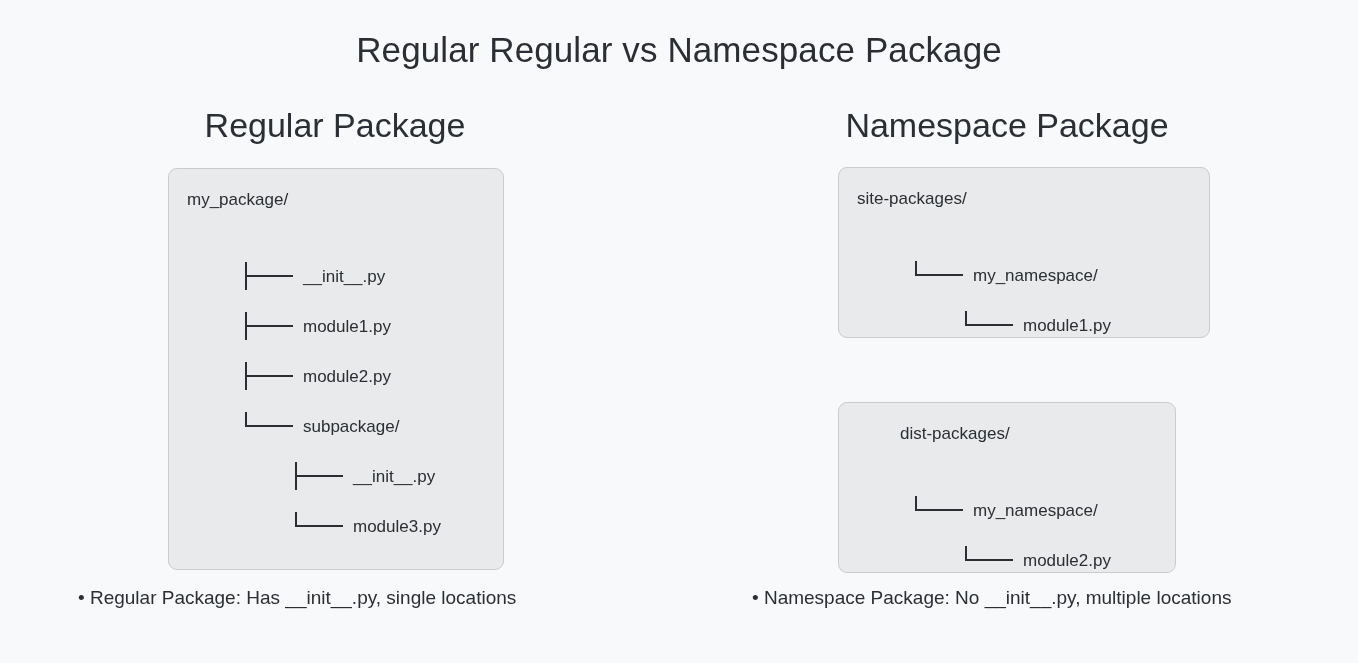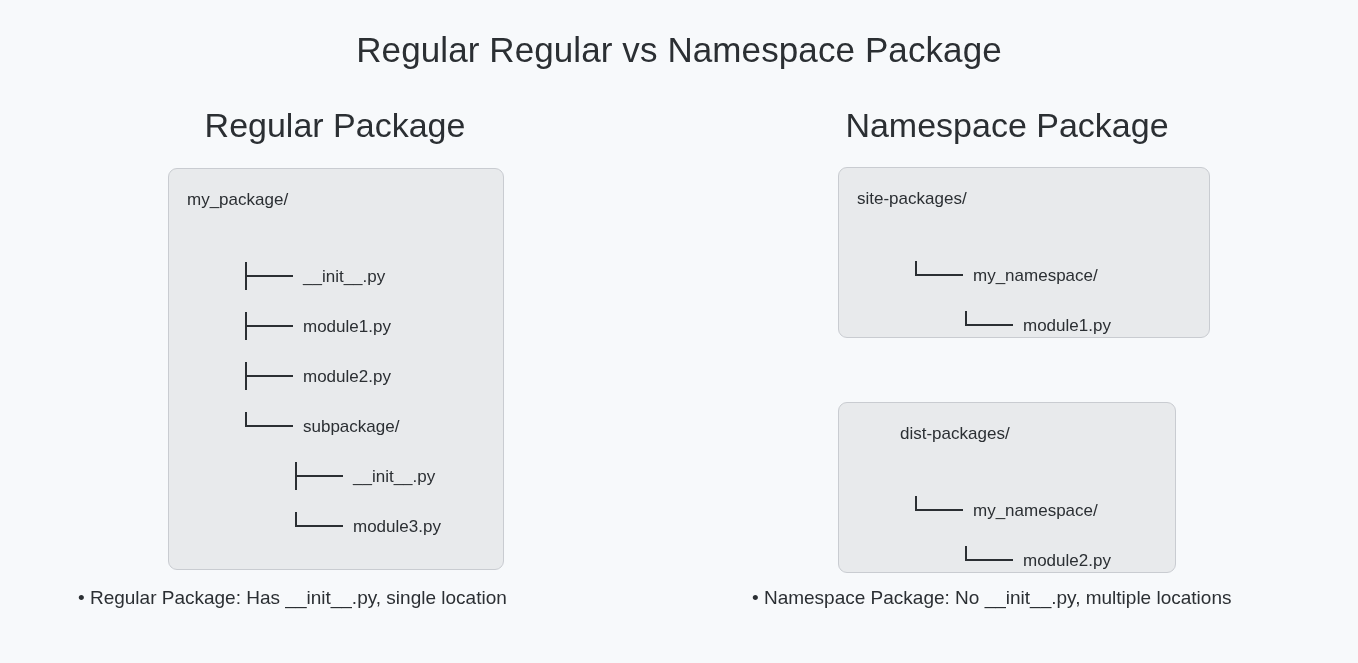--- a/index.html
+++ b/index.html
@@ -210,15 +210,15 @@
         <span class="connector elbow"></span>
         <span>my_namespace/</span>
       </div>
       <div class="tree-row" style="left: 126px; top: 144px;">
         <span class="connector elbow"></span>
         <span>module2.py</span>
       </div>
     </div>
 </div>
 
-<div class="caption" id="caption-regular">• Regular Package: Has __init__.py, single location</div>
+<div class="caption" id="caption-regular">• Regular Package: Has __init__.py, single locations</div>
 
 <div class="caption" id="caption-namespace">• Namespace Package: No __init__.py, multiple locations</div>
 
 </body></html>

